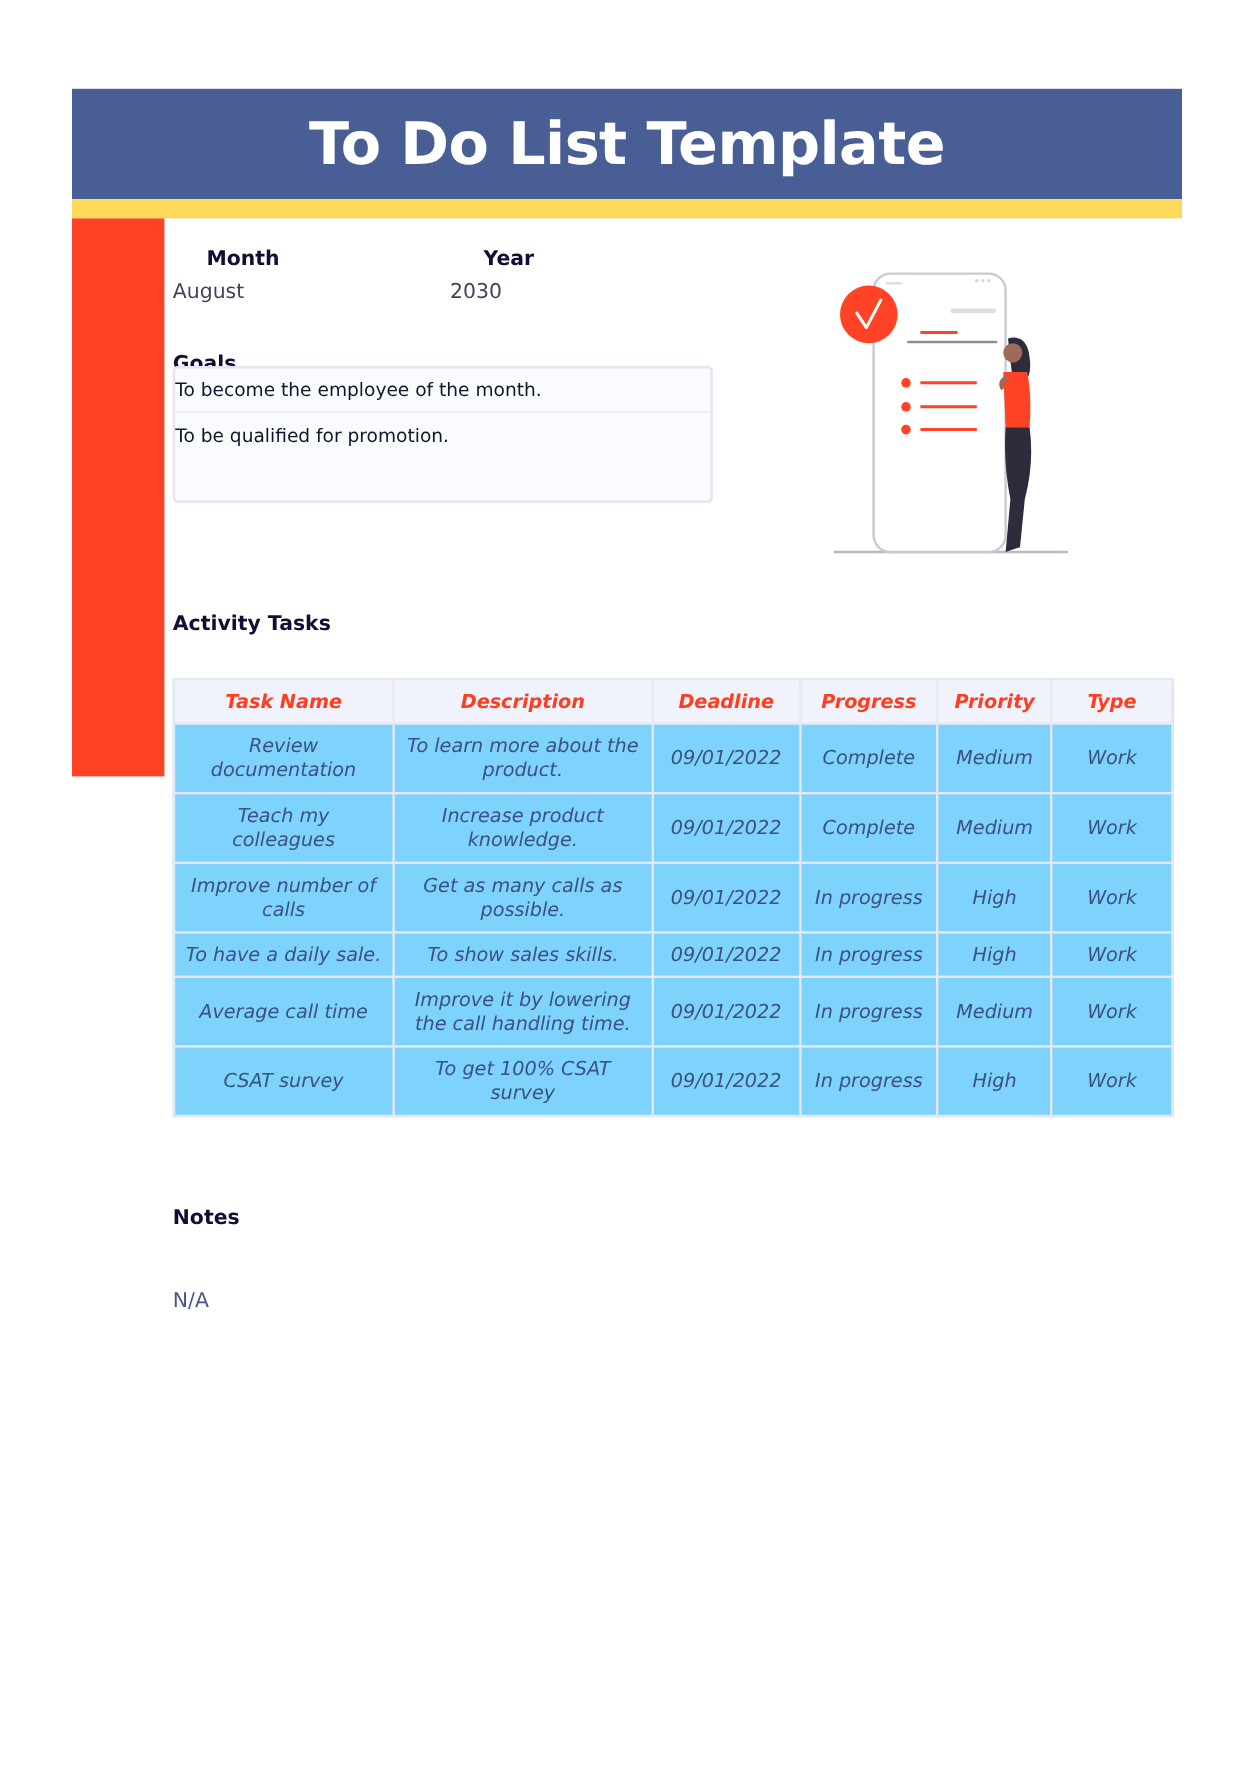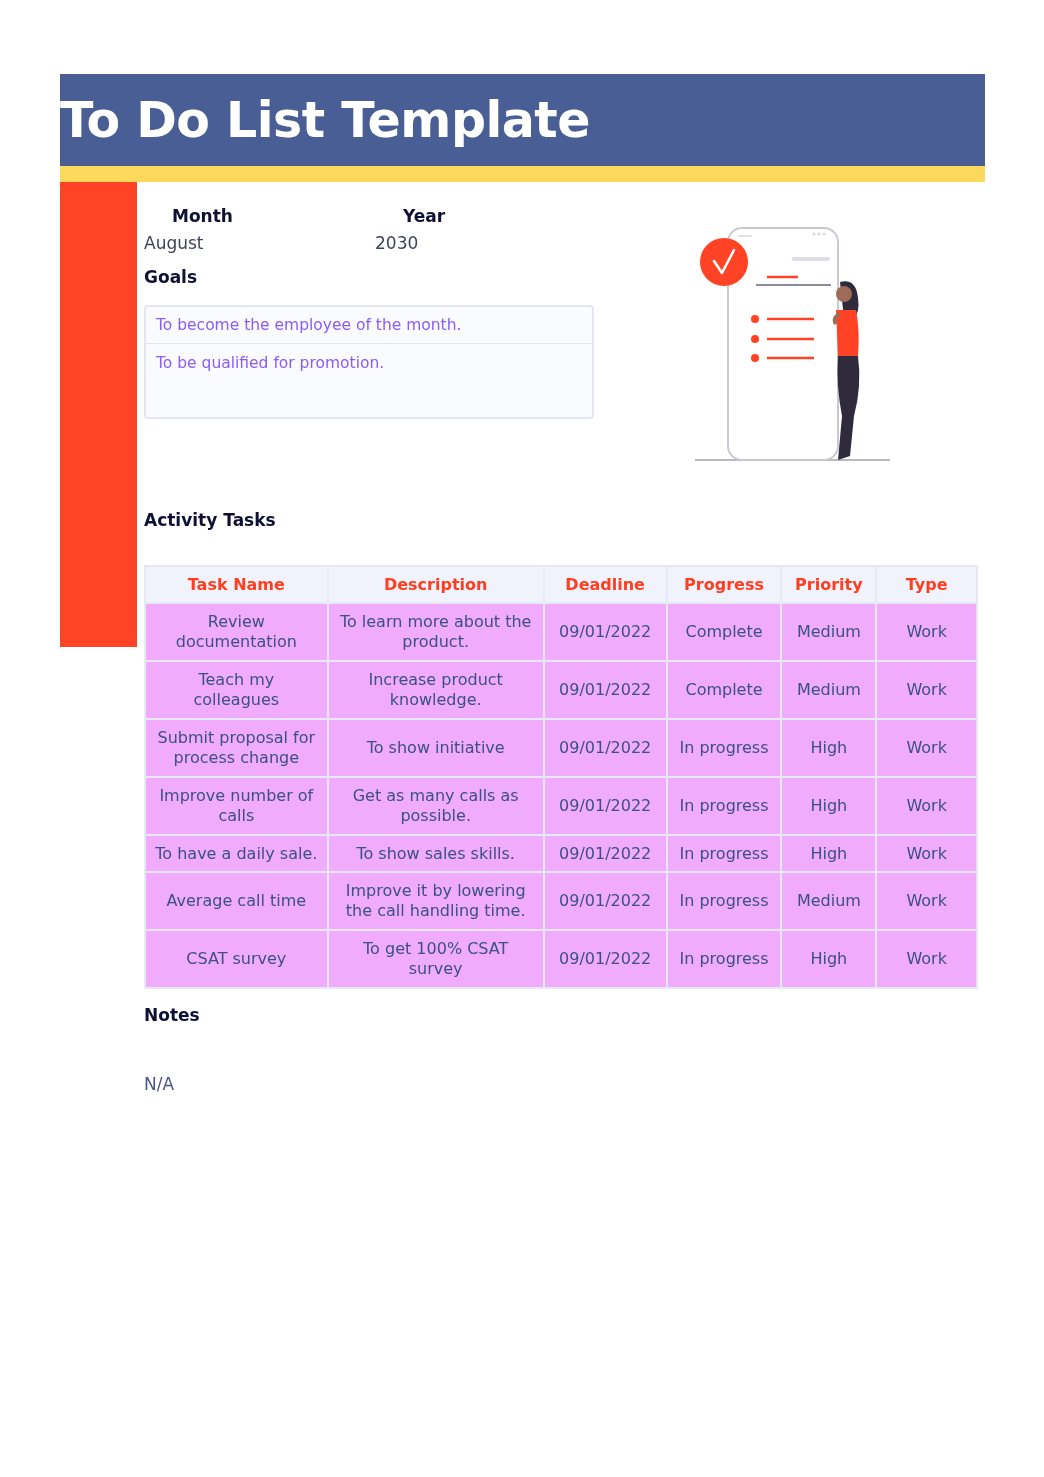--- a/index.html
+++ b/index.html
@@ -1,21 +1,21 @@
 <!DOCTYPE html>
 <html><head>
   <meta charset="utf-8">
   <style>
     * { box-sizing: border-box; margin: 0; padding: 0; }
     html, body { width: 1044px; height: 1477px; background: #ffffff; }
     body { position: relative; font-family: "DejaVu Sans", sans-serif; color: #0f1033; overflow: hidden; }
 
     .header-band {
       position: absolute; left: 60px; top: 74px; width: 925px; height: 92px;
-      background: #485e94; display: flex; align-items: center; 
+      background: #485e94; display: flex; align-items: center; justify-content: center;
     }
     .header-title {
       color: #ffffff; font-family: "DejaVu Sans", sans-serif; font-weight: bold;
       font-size: 49px; letter-spacing: -0.5px; line-height: 1;
     }
     .yellow-band {
       position: absolute; left: 60px; top: 166px; width: 925px; height: 16px;
       background: #fcd95a;
     }
     .side-bar {
@@ -24,39 +24,40 @@
     }
 
     .label { font-weight: bold; font-size: 17px; color: #0f1033; }
     .value { font-size: 17px; color: #40445a; margin-top: 40px; }
 
     .month-block { position: absolute; left: 144px; top: 206px; }
     .year-block { position: absolute; left: 375px; top: 206px; }
     .month-block .value, .year-block .value { margin-top: 7px; display: block; }
     .month-block .label, .year-block .label { display: block; margin-left: 28px; }
 
-    .goals-label { position: absolute; left: 144px; top: 267px; }
+    .goals-label { position: absolute; left: 144px; top: 293px; }
     .goals-box {
       position: absolute; left: 144px; top: 305px; width: 450px; height: 114px;
       border: 2px solid #e3e5f0; border-radius: 4px; background: #fafbfe;
     }
     .goal-item {
-      height: 37px; padding-left: 10px; display: flex; align-items: center;
-      font-size: 15.5px; color: #8b5cf6; border-bottom: 1px solid #e3e5f0;
+      height: 37px; display: flex; align-items: center;
+      font-size: 15.5px; color: #0f172a; border-bottom: 1px solid #e3e5f0;
     }
     .goal-item:last-child { border-bottom: none; }
 
     .illustration { position: absolute; left: 690px; top: 222px; width: 205px; height: 245px; }
 
     .tasks-label { position: absolute; left: 144px; top: 510px; }
 
     .tasks-table {
       position: absolute; left: 144px; top: 565px; width: 834px;
-      border-collapse: collapse; background: #f0abfc;
+      border-collapse: collapse; background: #7dd3fc;
       border: 2px solid #e3e5f0;
+      font-style: italic;
     }
     .tasks-table th, .tasks-table td {
       border: 2px solid #e6e8f3; text-align: center; vertical-align: middle;
     }
     .tasks-table th {
       background: #f1f3fc; color: #ff3d1f; font-weight: bold; font-size: 16px;
       height: 37px;
     }
     .tasks-table td {
       color: #3c4f86; font-size: 16px; line-height: 20px; padding: 0 8px;
@@ -154,28 +155,20 @@
     </tr>
     <tr class="r2">
       <td>Teach my colleagues</td>
       <td>Increase product knowledge.</td>
       <td>09/01/2022</td>
       <td>Complete</td>
       <td>Medium</td>
       <td>Work</td>
     </tr>
     <tr class="r2">
-      <td>Submit proposal for process change</td>
-      <td>To show initiative</td>
-      <td>09/01/2022</td>
-      <td>In progress</td>
-      <td>High</td>
-      <td>Work</td>
-    </tr>
-    <tr class="r2">
       <td>Improve number of calls</td>
       <td>Get as many calls as possible.</td>
       <td>09/01/2022</td>
       <td>In progress</td>
       <td>High</td>
       <td>Work</td>
     </tr>
     <tr class="r1">
       <td>To have a daily sale.</td>
       <td>To show sales skills.</td>

